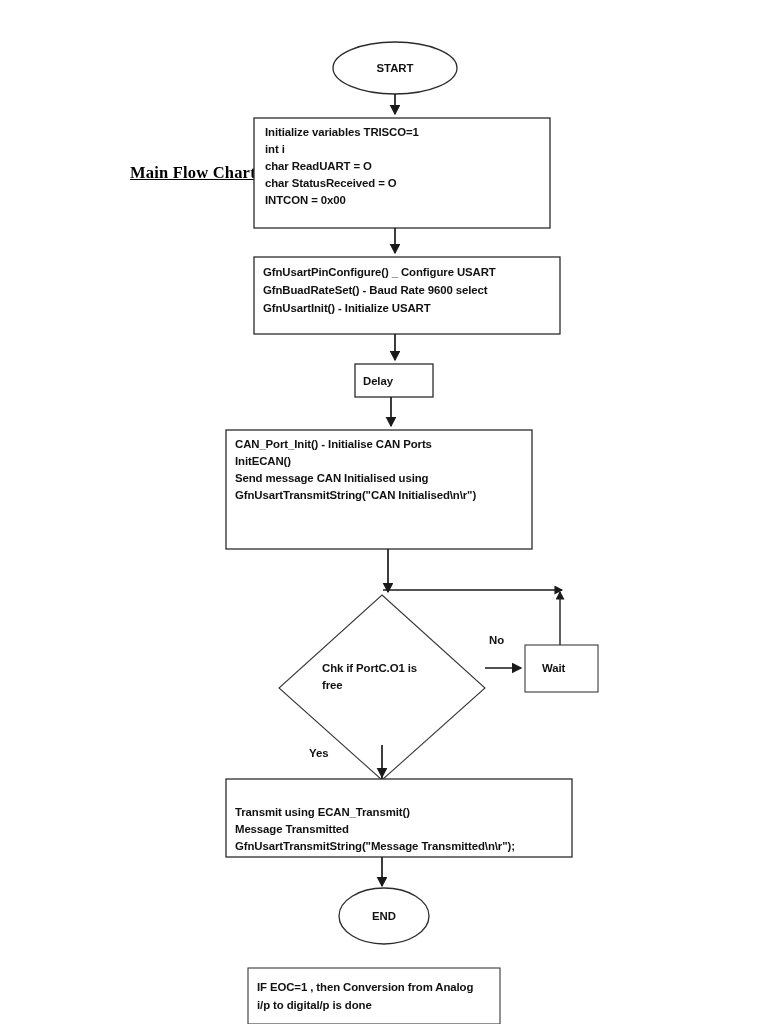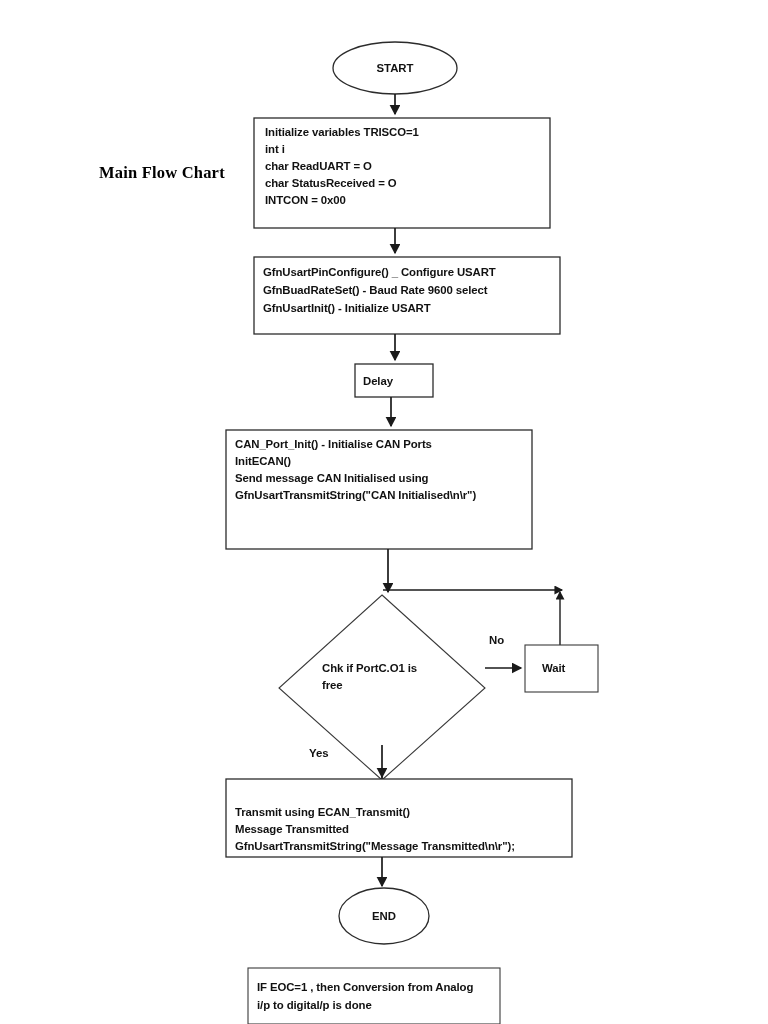--- a/index.html
+++ b/index.html
@@ -55,26 +55,27 @@
     text-anchor: middle;
   }
   .small-label {
     font-family: "Liberation Sans", sans-serif;
     font-size: 11.4px;
     font-weight: bold;
     fill: #111111;
   }
   .title-wrap {
     position: absolute;
-    left: 99px;
+    left: 130px;
     top: 163px;
     font-family: "Liberation Serif", serif;
     font-size: 16.5px;
     font-weight: bold;
     color: #000000;
+    text-decoration: underline;
     white-space: nowrap;
     letter-spacing: 0.2px;
   }
 </style>
 </head>
 <body>
 
 <div class="title-wrap">Main Flow Chart</div>
 
 <svg id="canvas" viewBox="0 0 768 1024" xmlns="http://www.w3.org/2000/svg">

